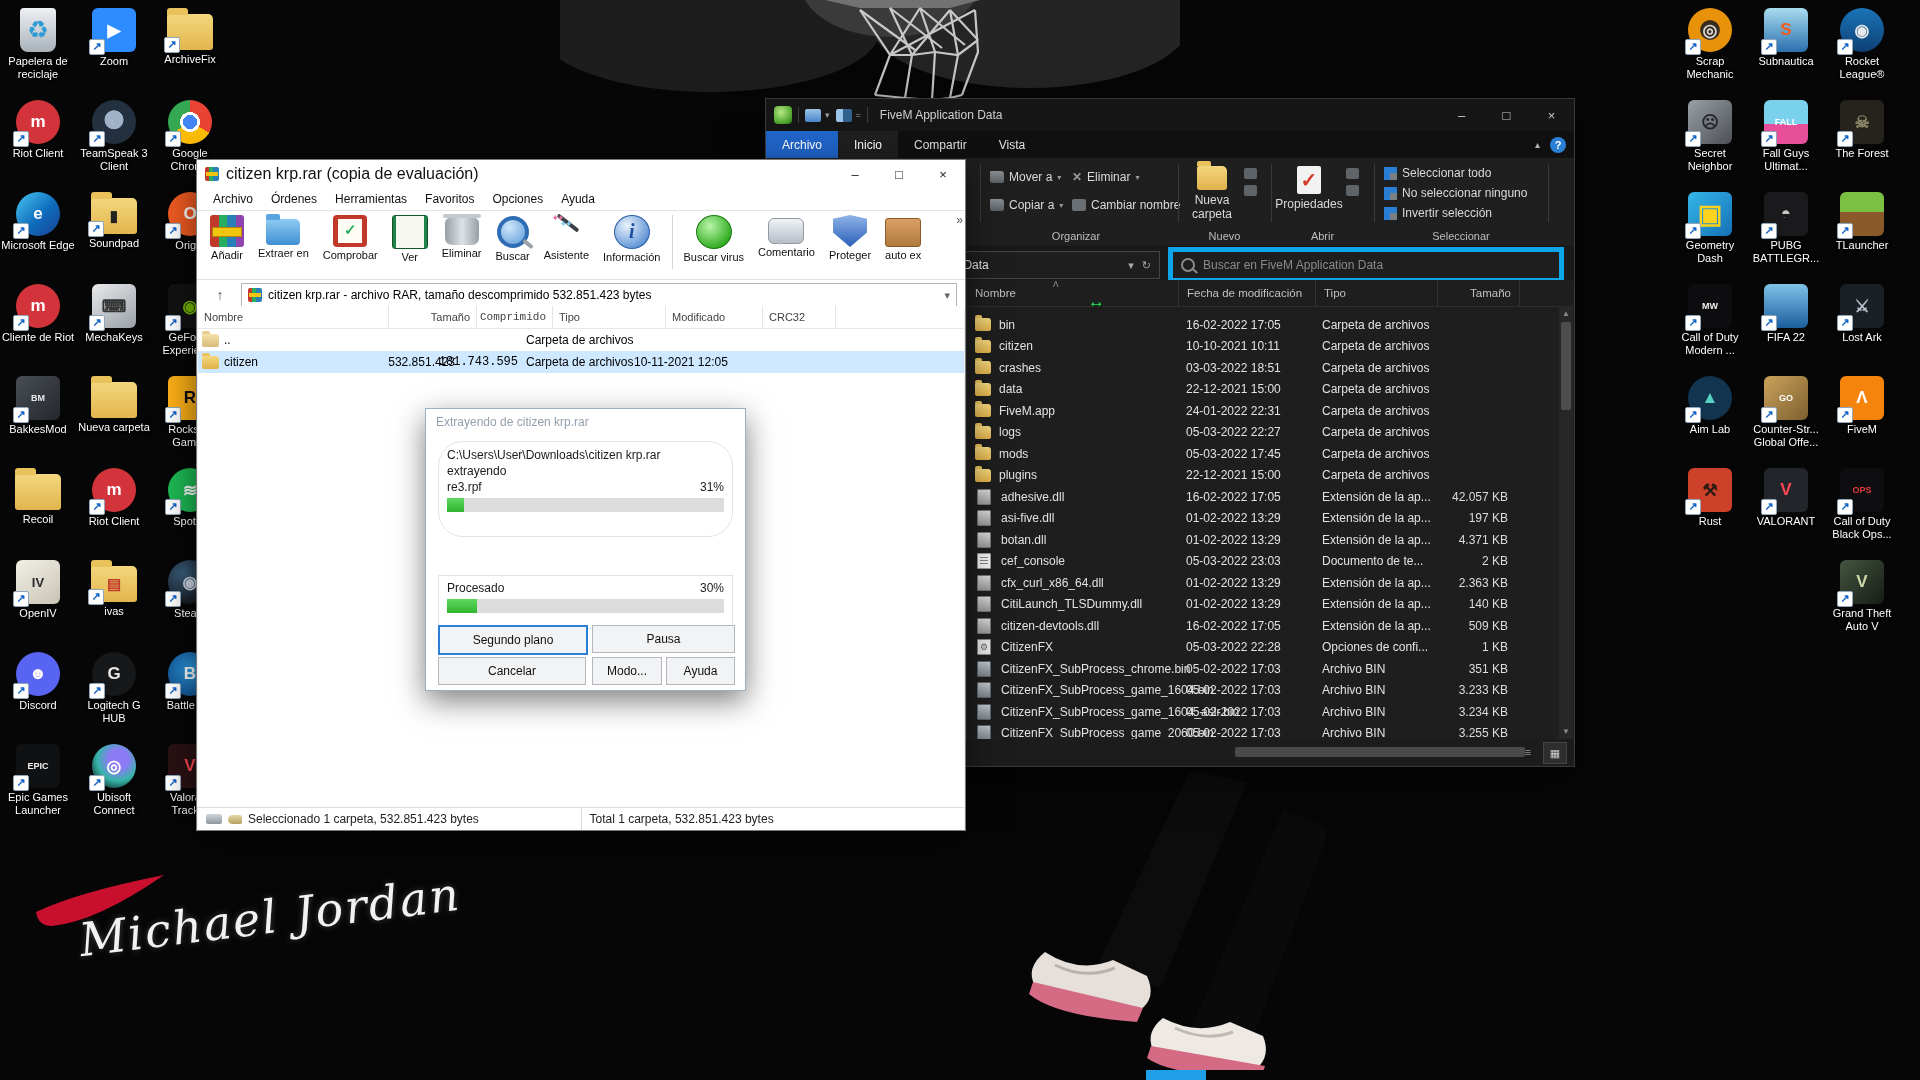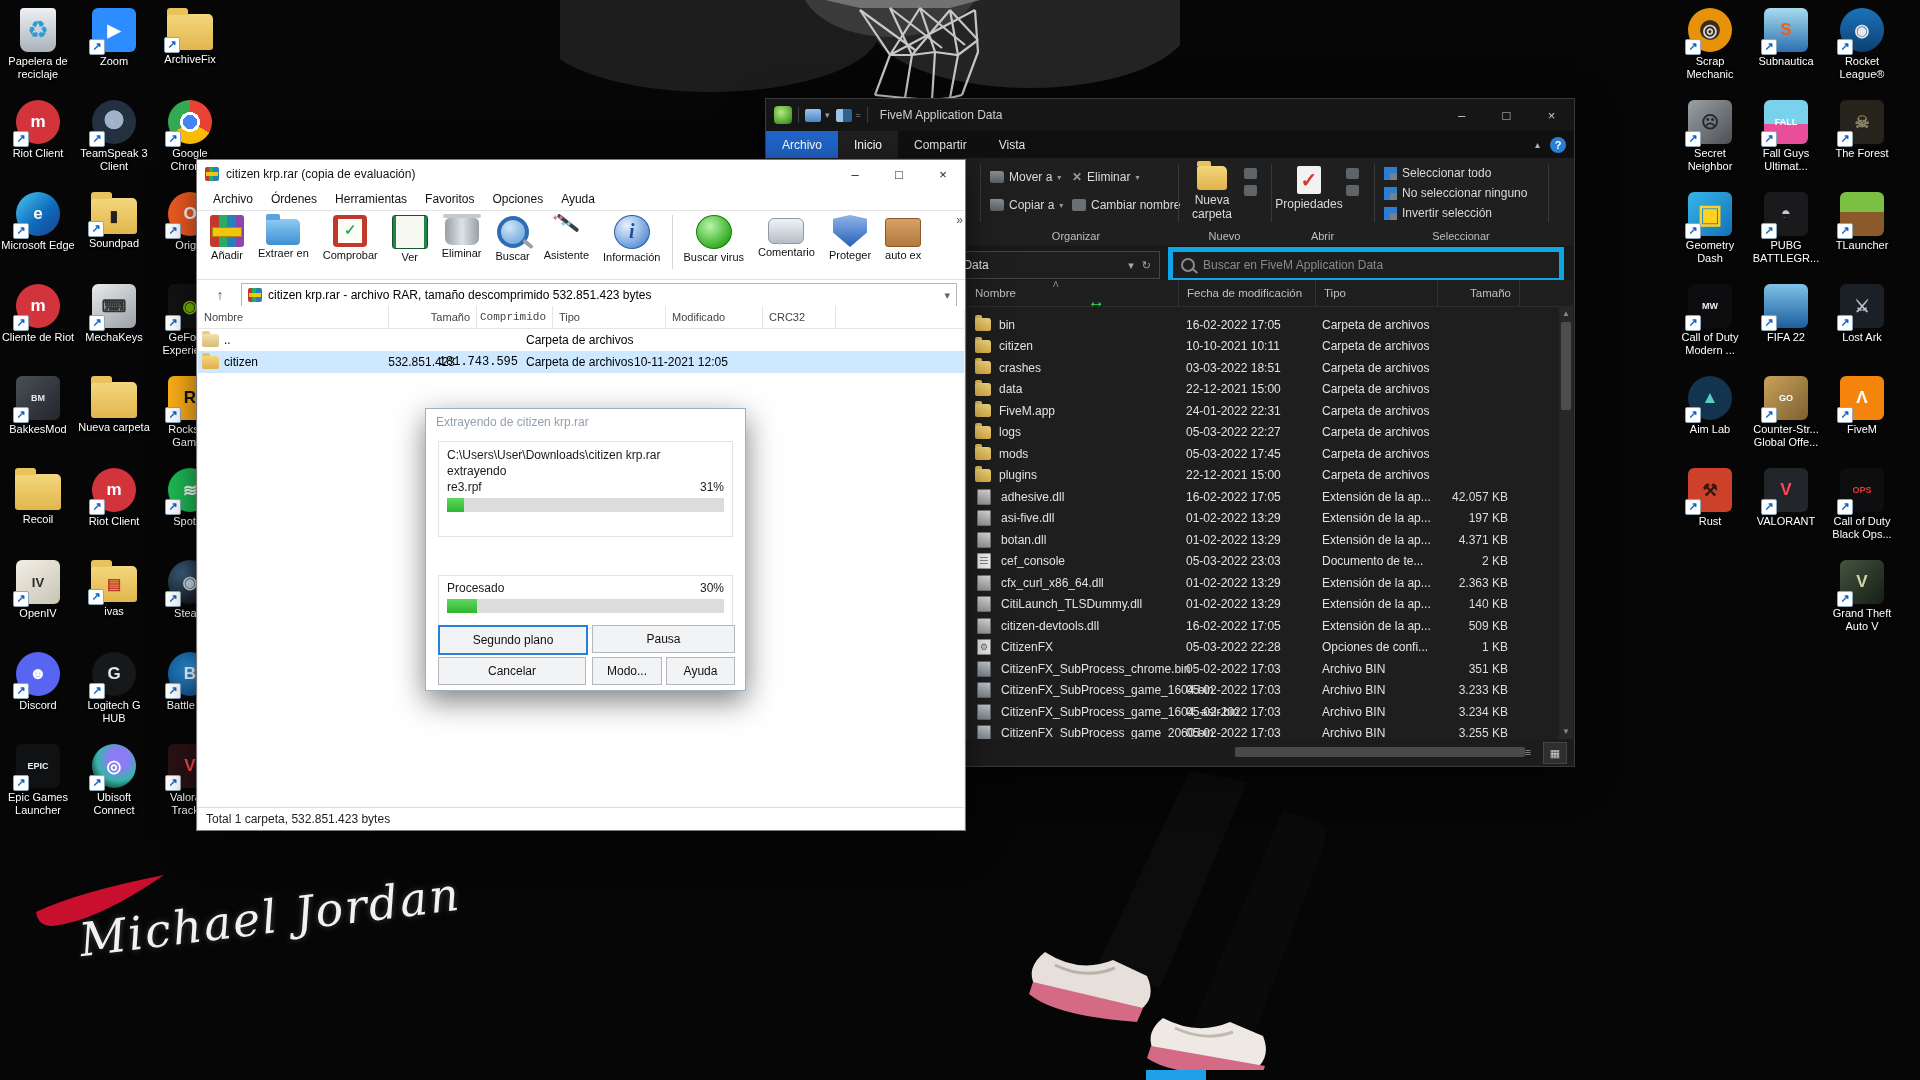--- a/index.html
+++ b/index.html
@@ -27,21 +27,21 @@
   .dimg.folder::before{content:"";position:absolute;top:-6px;left:0;width:45%;height:7px;background:#e9c25c;border-radius:3px 3px 0 0;}
   .dimg.sc::after{content:"\2197";position:absolute;left:-3px;bottom:-3px;width:14px;height:14px;background:#fff;border:1px solid #8fa6bb;border-radius:2px;color:#1465c8;font-size:11px;line-height:13px;font-weight:bold;text-align:center;}
   .dlabel{max-width:86px;text-align:center;font-size:11px;line-height:13px;color:#fff;text-shadow:1px 1px 2px #000,0 0 3px #000;word-wrap:break-word;}
 
   
   .win{position:absolute;box-shadow:0 10px 34px rgba(0,0,0,.55);}
 
   
   .wr{left:196px;top:159px;width:768px;height:670px;background:#f0f0f0;border:1px solid #7a7a7a;z-index:20;font-size:12px;color:#000;}
   .wr-title{height:28px;background:#fff;display:flex;align-items:center;padding-left:8px;gap:7px;}
-  .wr-title .t{flex:1;font-size:12px;color:#111;}
+  .wr-title .t{flex:1;font-size:16px;color:#111;}
   .wr-ctrl{display:flex;height:100%;}
   .wr-ctrl span{width:44px;height:100%;display:flex;align-items:center;justify-content:center;font-size:13px;color:#222;}
   .wr-menu{height:22px;background:#fff;display:flex;align-items:center;padding-left:8px;gap:2px;border-bottom:1px solid #e4e4e4;}
   .wr-menu span{padding:2px 8px;color:#111;}
   .wr-tools{height:66px;background:#fff;display:flex;align-items:flex-start;padding:2px 0 0 6px;position:relative;border-bottom:1px solid #e0e0e0;overflow:hidden;}
   .wr-tool{display:flex;flex-direction:column;align-items:center;gap:2px;padding:2px 7px;font-size:11px;color:#111;white-space:nowrap;}
   .wr-sep{width:1px;height:54px;background:#d5d5d5;margin:2px 4px 0;}
   .wr-ovf{position:absolute;right:2px;top:2px;color:#555;font-size:12px;}
   .wri{width:34px;height:32px;position:relative;}
   .wri-add{background:linear-gradient(90deg,#c0392b 0 26%,#27ae60 26% 51%,#2980b9 51% 76%,#8e44ad 76%);border-radius:3px;}
@@ -89,21 +89,21 @@
   .wr-status{position:absolute;left:1px;right:1px;bottom:0;height:22px;background:#fff;border-top:1px solid #dcdcdc;display:flex;align-items:center;font-size:12px;color:#222;}
   .wr-status .half{flex:1;display:flex;align-items:center;gap:6px;padding:0 8px;height:100%;}
   .wr-status .half+.half{border-left:1px solid #dcdcdc;}
   .st-ic1{width:16px;height:10px;background:linear-gradient(180deg,#cfd6db,#8f979e);border-radius:2px;}
   .st-ic2{width:14px;height:9px;background:linear-gradient(180deg,#e8d9a8,#b5a25f);border-radius:5px 2px 2px 5px;}
 
   
   .dlg{left:425px;top:408px;width:319px;height:281px;background:#fff;border:1px solid #9ab0c4;z-index:30;box-shadow:0 10px 28px rgba(0,0,0,.5);font-size:12px;color:#1a1a1a;}
   .dlg-title{height:26px;display:flex;align-items:center;padding-left:10px;color:#93a0ac;font-size:12px;}
   .dlg-box{position:absolute;left:12px;right:12px;border:1px solid #dfe3e7;}
-  .box1{top:32px;height:84px;padding:5px 8px;}
+  .box1{top:32px;height:84px;padding:5px 8px;border-radius:25px;}
   .box2{top:122px;height:38px;padding:0 8px;display:flex;align-items:center;}
   .box3{top:166px;height:44px;padding:4px 8px;}
   .dlg-line{display:flex;justify-content:space-between;line-height:16px;}
   .pbar{height:14px;background:#dcdcdc;margin-top:3px;position:relative;}
   .pfill{position:absolute;left:0;top:0;bottom:0;background:linear-gradient(180deg,#5fd95f,#2fb52f);}
   .dlg-btn{position:absolute;height:26px;background:#f2f3f4;border:1px solid #b4b8bc;display:flex;align-items:center;justify-content:center;font-size:12px;color:#111;}
   .dlg-btn.focus{border:2px solid #2a7fd4;}
   .b-bg{left:12px;top:216px;width:146px;}
   .b-pausa{left:166px;top:216px;width:141px;}
   .b-cancel{left:12px;top:248px;width:146px;}
@@ -934,20 +934,25 @@
           </div>
         <div class="c-size">532.851.423</div>
         <div class="c-comp">181.743.595</div>
         <div class="c-type">Carpeta de archivos</div>
         <div class="c-mod">10-11-2021 12:05</div>
         <div class="c-crc"></div>
       </div>
     </div>
     <div class="wr-status">
       <div class="half">
+        <span class="st-ic1"></span>
+        <span class="st-ic2"></span>
+        <span>Seleccionado 1 carpeta, 532.851.423 bytes</span>
+      </div>
+      <div class="half">
         <span>Total 1 carpeta, 532.851.423 bytes</span>
       </div>
     </div>
   </div>
 
   <div class="win dlg">
     <div class="dlg-title">Extrayendo de citizen krp.rar</div>
     <div class="dlg-box box1">
       <div style="line-height:16px">C:\Users\User\Downloads\citizen krp.rar</div>
       <div style="line-height:16px">extrayendo</div>

